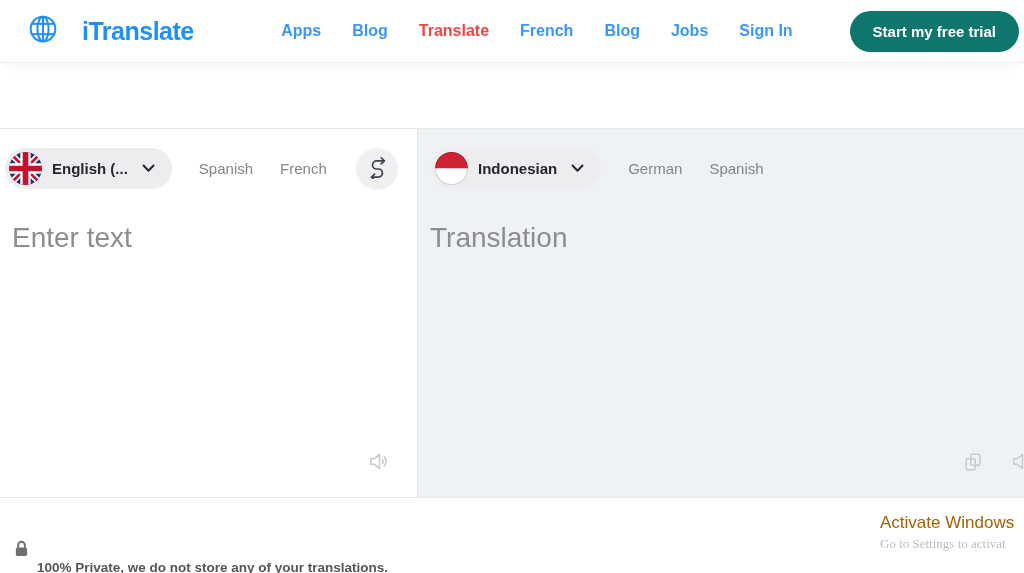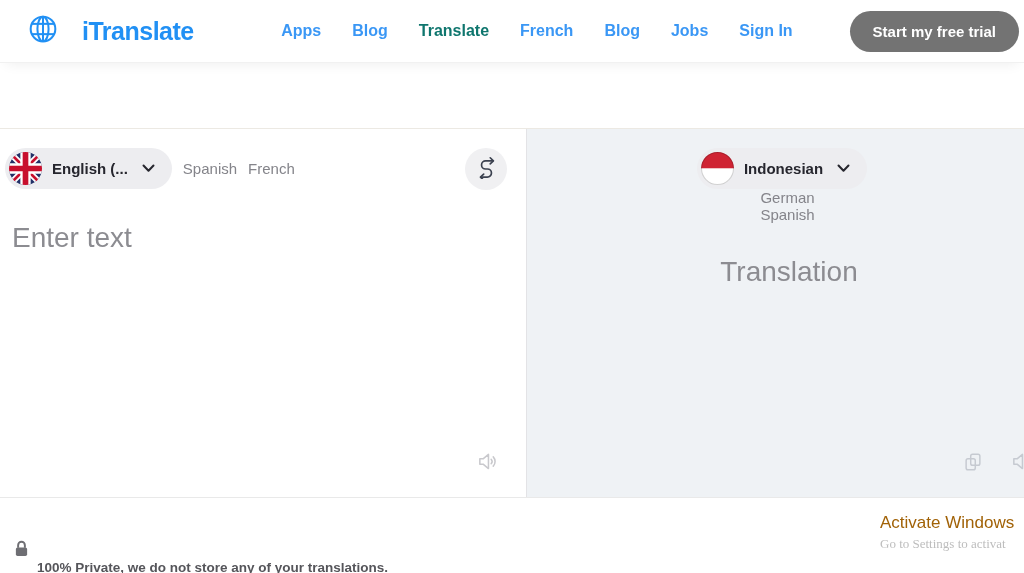--- a/index.html
+++ b/index.html
@@ -9,55 +9,55 @@
 
   
   header { position:absolute; top:0; left:0; right:0; height:63px;
     display:flex; align-items:center; padding:0 5px 0 28px;
     background:#fff; border-bottom:1px solid #f1f1f1;
     box-shadow:0 7px 12px -6px rgba(0,0,0,0.07); z-index:5; }
   .logo { display:flex; align-items:center; gap:24px; cursor:pointer; }
   .logo-text { font-size:25px; font-weight:700; color:#2190f4; letter-spacing:-0.5px; }
   .nav { margin-left:auto; display:flex; align-items:center; gap:31px; }
   .nav-link { font-size:16px; font-weight:700; color:#3a97f5; text-decoration:none; cursor:pointer; }
-  .nav-link.active { color:#0f766e; }
+  .nav-link.active { color:#ef4444; }
   .cta { margin-left:26px; height:41px; padding:0 23px; border:none; cursor:pointer;
-    border-radius:21px; background:#737373; color:#fff; font-size:15px; font-weight:700;
+    border-radius:21px; background:#0f766e; color:#fff; font-size:15px; font-weight:700;
     font-family:"Liberation Sans", sans-serif; }
 
   
   .panels { position:absolute; top:128px; left:0; right:0; height:369px;
     display:flex; border-top:1px solid #ece9e3; }
   .panel { position:relative; }
-  .panel.source { width:527px; background:#fff; border-right:1px solid #e3e3e6; }
+  .panel.source { width:418px; background:#fff; border-right:1px solid #e3e3e6; }
   .panel.target { flex:1; background:#eff2f5; }
 
   .lang-row { display:flex; align-items:center; padding-top:19px; }
   .panel.source .lang-row { padding-left:5px; }
-  .panel.target .lang-row { padding-left:13px;flex-direction:column; }
+  .panel.target .lang-row { padding-left:13px; }
 
   .pill { height:41px; border:none; cursor:pointer; border-radius:21px;
     background:#ededf0; display:inline-flex; align-items:center;
     padding:0 17px 0 4px; gap:10px; }
   .flag { width:33px; height:33px; display:block; }
   .pill-label { font-size:15px; font-weight:700; color:#26262e;
     font-family:"Liberation Sans", sans-serif; }
   .chev { margin-left:4px; }
 
   .tab { border:none; background:transparent; cursor:pointer;
-    font-size:15px; font-weight:500; color:#84848a; margin-left:11px;
+    font-size:15px; font-weight:500; color:#84848a; margin-left:27px;
     font-family:"Liberation Sans", sans-serif; }
 
   .swap { position:absolute; top:19px; right:19px; width:42px; height:42px;
     border:none; border-radius:50%; background:#f0f0f2; cursor:pointer;
     display:flex; align-items:center; justify-content:center; }
 
   .text-area { margin-top:33px; font-size:28px; color:#8c8c91; cursor:text; }
   .panel.source .text-area { padding-left:12px; }
-  .panel.target .text-area { padding-left:27px;text-align:center; }
+  .panel.target .text-area { padding-left:12px; }
 
   .icon-btn { position:absolute; bottom:24px; border:none; background:transparent;
     cursor:pointer; padding:0; line-height:0; }
   .src-speaker { right:27px; }
   .tgt-copy { right:40px; }
   .tgt-speaker { right:-9px; }
 
   
   footer { position:absolute; top:497px; left:0; right:0; bottom:0;
     background:#fff; border-top:1px solid #e9e9e9; }

